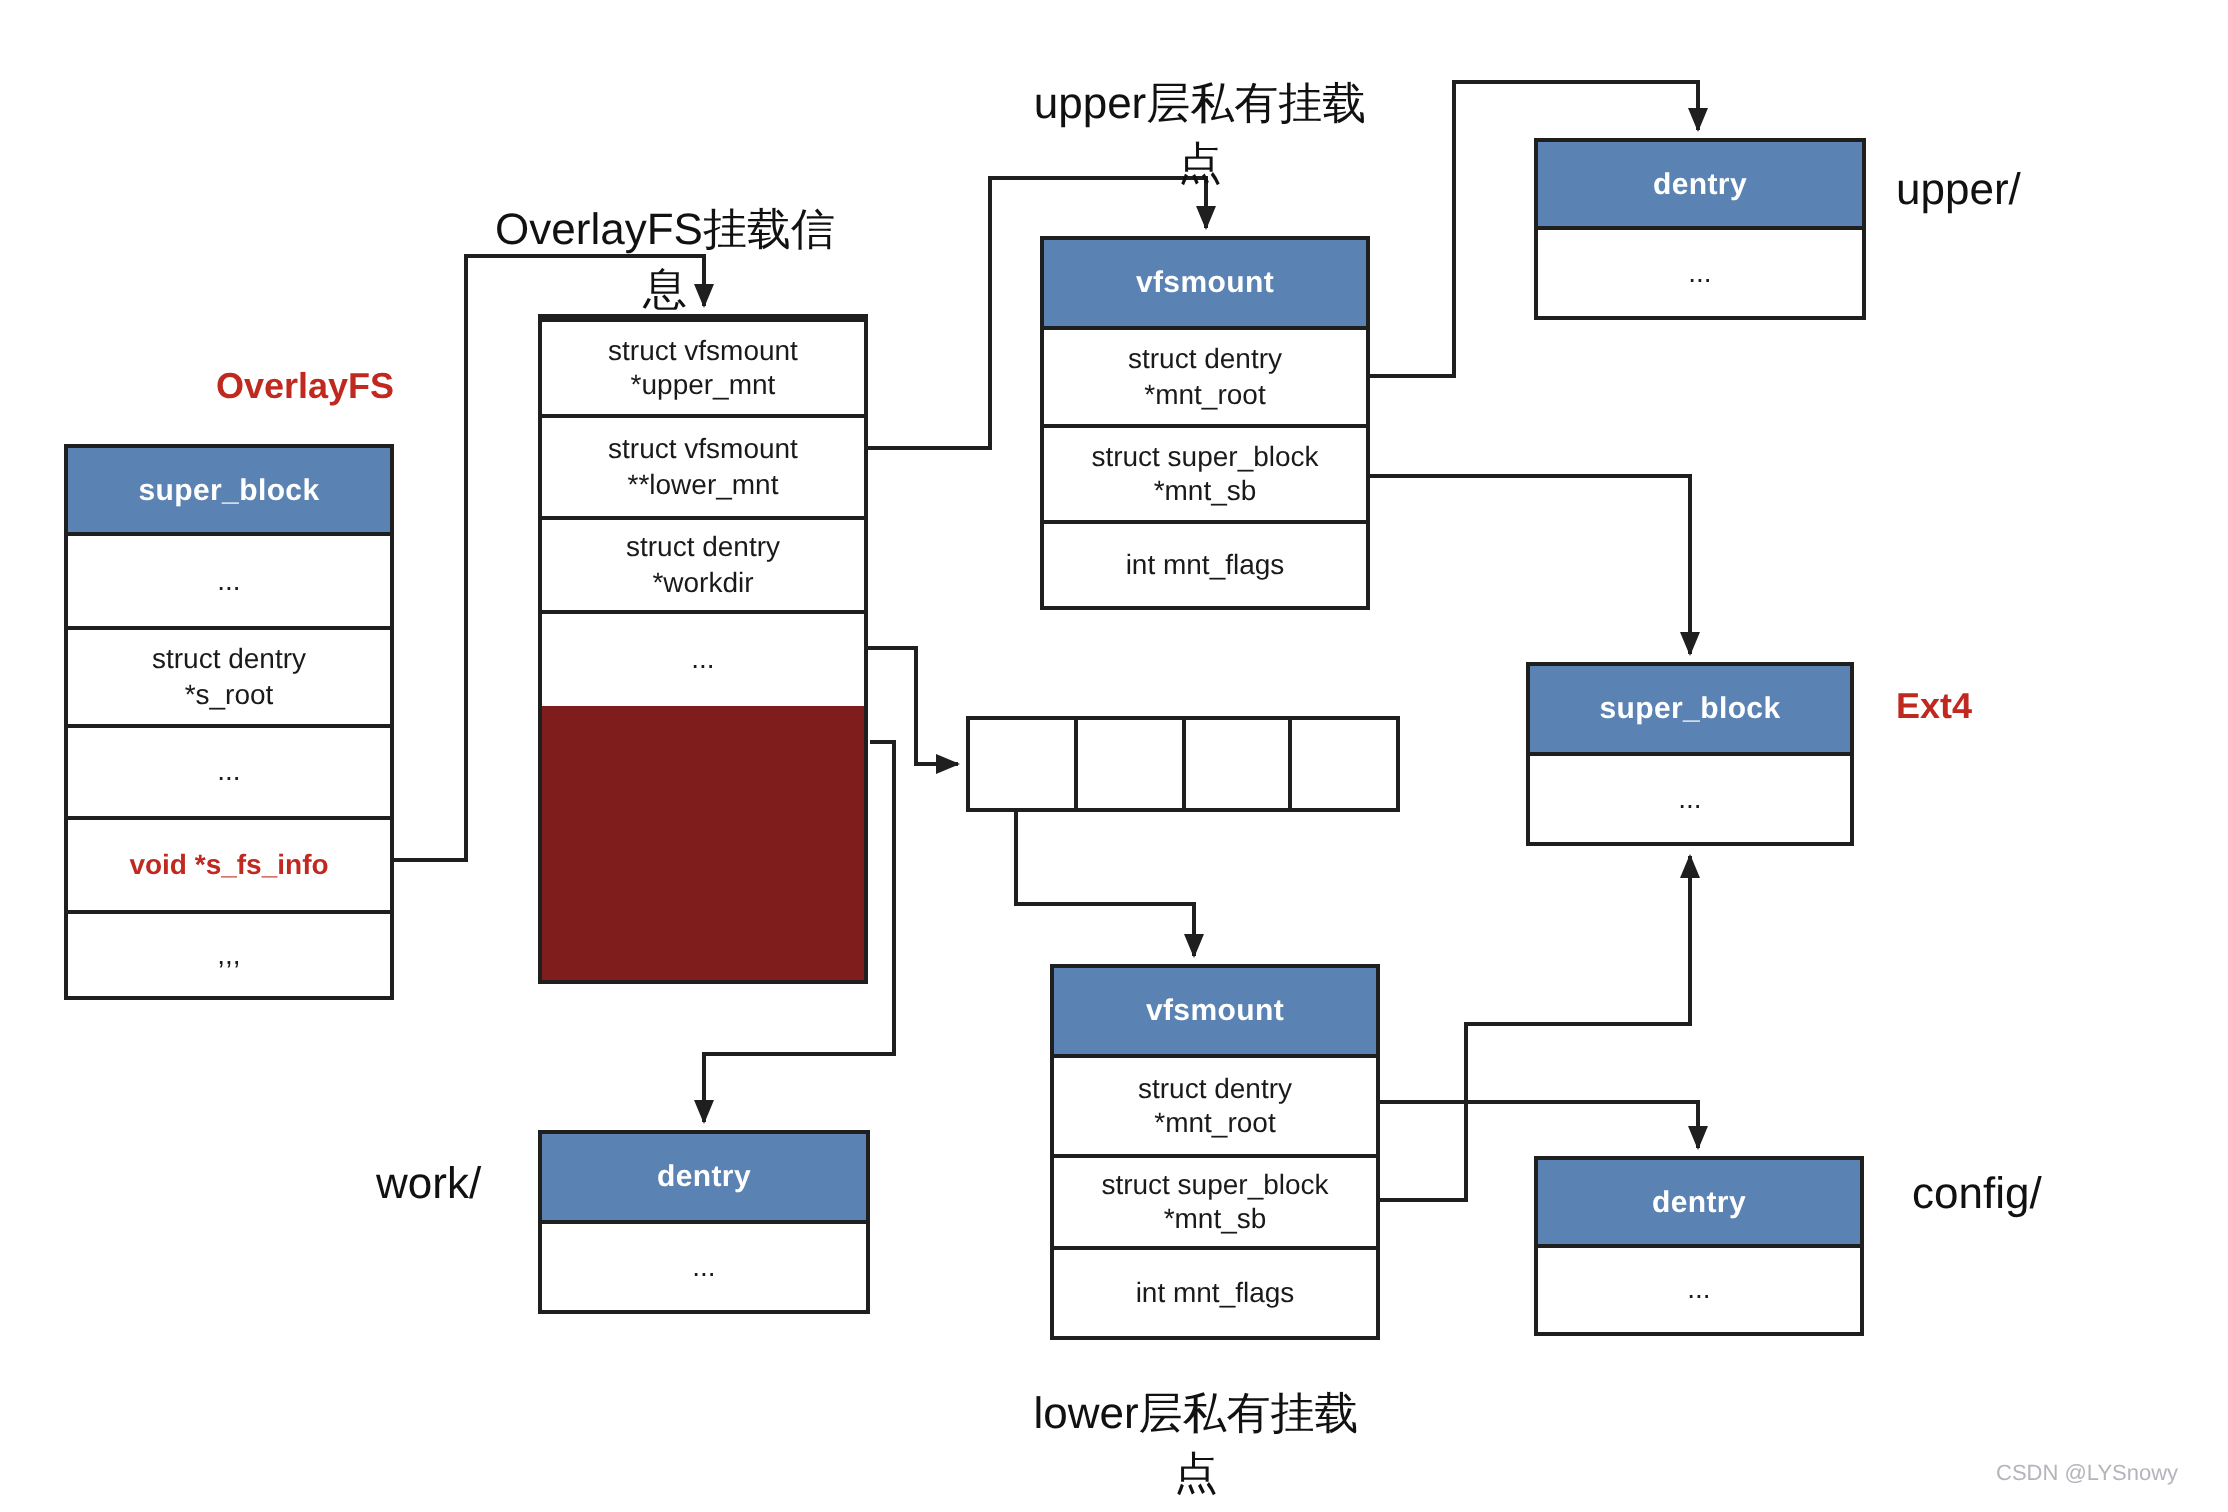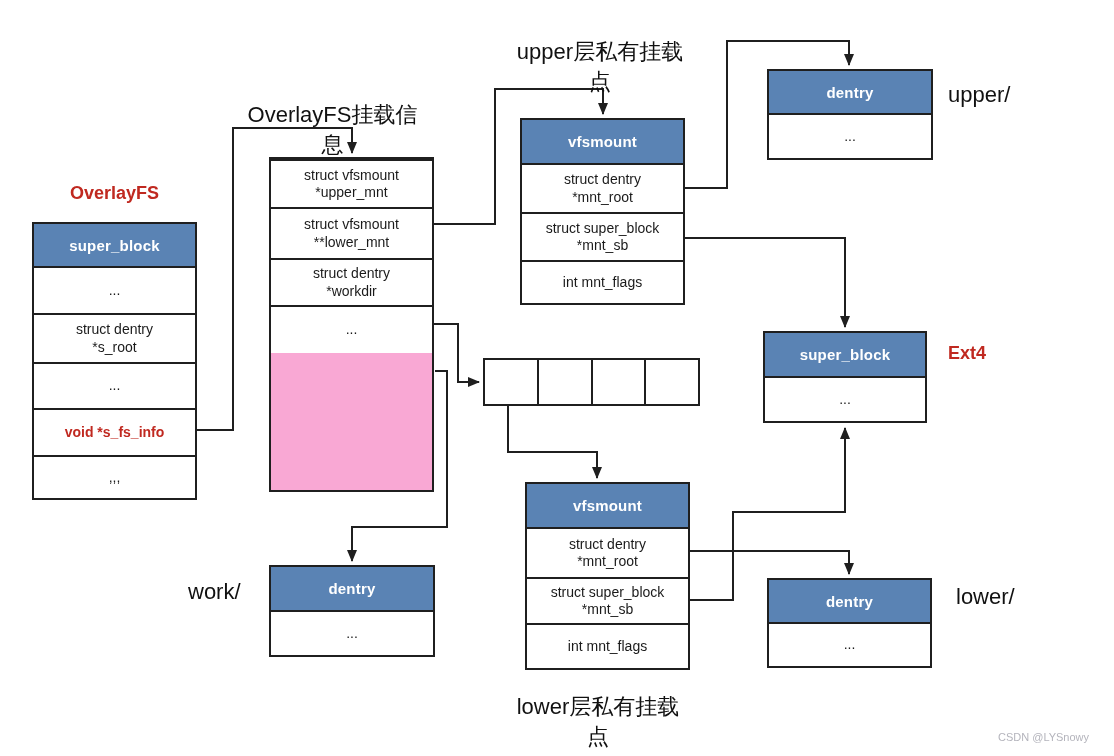--- a/index.html
+++ b/index.html
@@ -2,35 +2,35 @@
 <html><head>
 <meta charset="utf-8">
 <style>
   html,body { margin:0; padding:0; background:#ffffff; }
   .canvas {
     position:relative; width:1114px; height:756px; background:#ffffff;
     font-family:"Liberation Sans", sans-serif; color:#1a1a1a; overflow:hidden;
   }
   .connectors { position:absolute; left:0; top:0; width:1114px; height:756px; pointer-events:none; }
   .struct-box {
-    position:absolute; box-sizing:border-box; border:2px solid #1f1f1f; background:#f9a8d4;
+    position:absolute; box-sizing:border-box; border:2px solid #1f1f1f; background:#7f1d1d;
     display:flex; flex-direction:column;
   }
   .box-header {
     box-sizing:border-box; background:#5A83B4; color:#ffffff; font-weight:bold; font-size:15px;
     display:flex; align-items:center; justify-content:center; letter-spacing:0.2px;
   }
   .box-row {
     box-sizing:border-box; border-top:2px solid #1f1f1f; background:#ffffff;
     display:flex; align-items:center; justify-content:center;
     font-size:14px; text-align:center; white-space:pre-line; line-height:1.25;
   }
   .red-text { color:#C02920; font-weight:bold; }
   .diagram-label { position:absolute; font-size:22px; color:#111111; text-align:center; }
-  .red-title { color:#C02920; font-weight:bold; font-size:18px; }
+  .red-title { color:#C02920; font-weight:bold; font-size:18px;text-align:right; }
   .cell-array {
     position:absolute; box-sizing:border-box; border:2px solid #1f1f1f; background:#ffffff; display:flex;
   }
   .cell-array .cell { flex:1; box-sizing:border-box; border-left:2px solid #1f1f1f; }
   .cell-array .cell:first-child { border-left:none; }
   .watermark { position:absolute; font-size:11px; color:#b4b4bc; }
 </style>
 </head>
 <body>
 
@@ -62,21 +62,21 @@
     <polyline points="690,600 733,600 733,512 845,512 845,428" fill="none" stroke="#1f1f1f" stroke-width="2" marker-end="url(#arw)"></polyline>
 
     <line x1="890" y1="615" x2="916" y2="615" stroke="#111111" stroke-width="3"></line>
   </svg>
 
   <div class="diagram-label" style="left:510px;top:37px;width:180px;">upper层私有挂载点</div>
   <div class="diagram-label" style="left:245px;top:100px;width:175px;">OverlayFS挂载信息</div>
   <div class="diagram-label red-title" style="left:32px;top:183px;width:165px;">OverlayFS</div>
   <div class="diagram-label red-title" style="left:948px;top:343px;width:60px;text-align:left;">Ext4</div>
   <div class="diagram-label" style="left:948px;top:82px;width:70px;text-align:left;">upper/</div>
-  <div class="diagram-label" style="left:956px;top:584px;width:70px;text-align:left;">lower/</div>
+  <div class="diagram-label" style="left:956px;top:584px;width:70px;text-align:left;">config/</div>
   <div class="diagram-label" style="left:188px;top:579px;width:60px;text-align:left;">work/</div>
   <div class="diagram-label" style="left:508px;top:692px;width:180px;">lower层私有挂载点</div>
 
   <div class="struct-box" style="left:32px;top:222px;width:165px;height:278px;">
     <div class="box-header" style="height:42px;">super_block</div>
     <div class="box-row" style="height:47px;">...</div>
     <div class="box-row" style="height:49px;">struct dentry
 *s_root</div>
     <div class="box-row" style="height:46px;">...</div>
     <div class="box-row red-text" style="height:47px;">void *s_fs_info</div>

